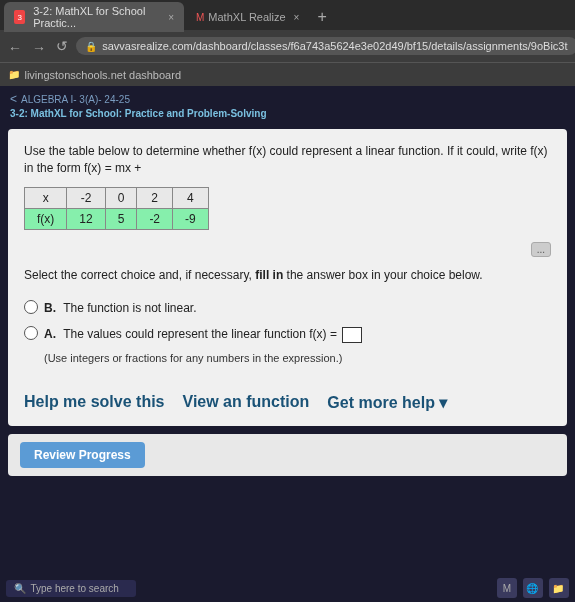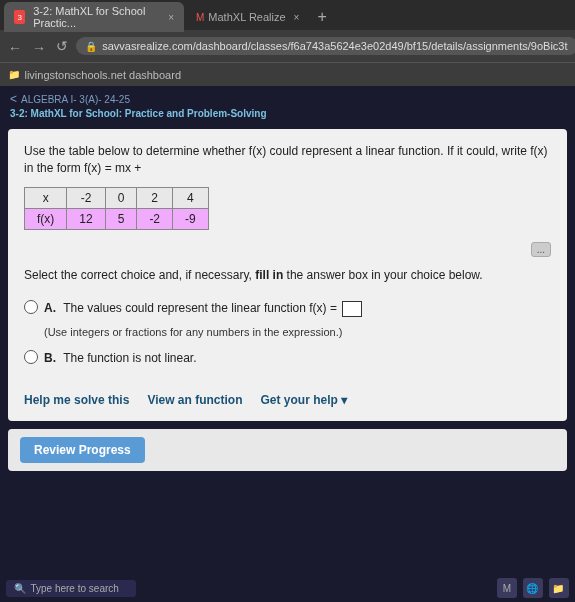--- a/index.html
+++ b/index.html
@@ -179,21 +179,21 @@
       border-collapse: collapse;
       margin-bottom: 12px;
       font-size: 12px;
     }
 
     .math-table th,
     .math-table td {
       border: 1px solid #888;
       padding: 3px 12px;
       text-align: center;
-      background: #f0abfc;
+      background: #86efac;
       color: #222;
     }
 
     .math-table th {
       background: #e8e8e8;
       font-weight: normal;
     }
 
     
     .more-btn {
@@ -266,21 +266,21 @@
     
     .bottom-links {
       display: flex;
       align-items: center;
       gap: 18px;
       margin-top: 16px;
       padding-top: 10px;
     }
 
     .help-link {
-      font-size: 12px;
+      font-size: 16px;
       color: #1a5276;
       cursor: pointer;
       font-weight: bold;
     }
 
     
     .review-section {
       background: #e8e8e8;
       margin: 0 8px 6px;
       border-radius: 4px;
@@ -418,42 +418,42 @@
     </div>
 
     <div class="choice-instruction">
       <span>Select the correct choice and, if necessary, </span><span class="bold-text">fill in</span><span> the answer box in your choice below.</span>
     </div>
 
     <div class="choice-container">
       <div class="choice-item">
         <div class="radio-circle"></div>
         <div>
+          <span style="font-weight:bold; margin-right:4px;">B.</span>
+          <span>The function is not linear.</span>
+        </div>
+      </div>
+    </div>
+
+    <div class="choice-container">
+      <div class="choice-item">
+        <div class="radio-circle"></div>
+        <div>
           <span style="font-weight:bold; margin-right:4px;">A.</span>
           <span>The values could represent the linear function f(x) =</span>
           <span class="answer-box"></span>
         </div>
       </div>
       <div class="choice-sub-text">(Use integers or fractions for any numbers in the expression.)</div>
     </div>
 
-    <div class="choice-container">
-      <div class="choice-item">
-        <div class="radio-circle"></div>
-        <div>
-          <span style="font-weight:bold; margin-right:4px;">B.</span>
-          <span>The function is not linear.</span>
-        </div>
-      </div>
-    </div>
-
     <div class="bottom-links">
       <span class="help-link">Help me solve this</span>
       <span class="help-link">View an function</span>
-      <span class="help-link">Get your help ▾</span>
+      <span class="help-link">Get more help ▾</span>
     </div>
 
   </div>
 
   <div class="review-section">
     <button class="review-btn">Review Progress</button>
   </div>
 
 </div>
 

